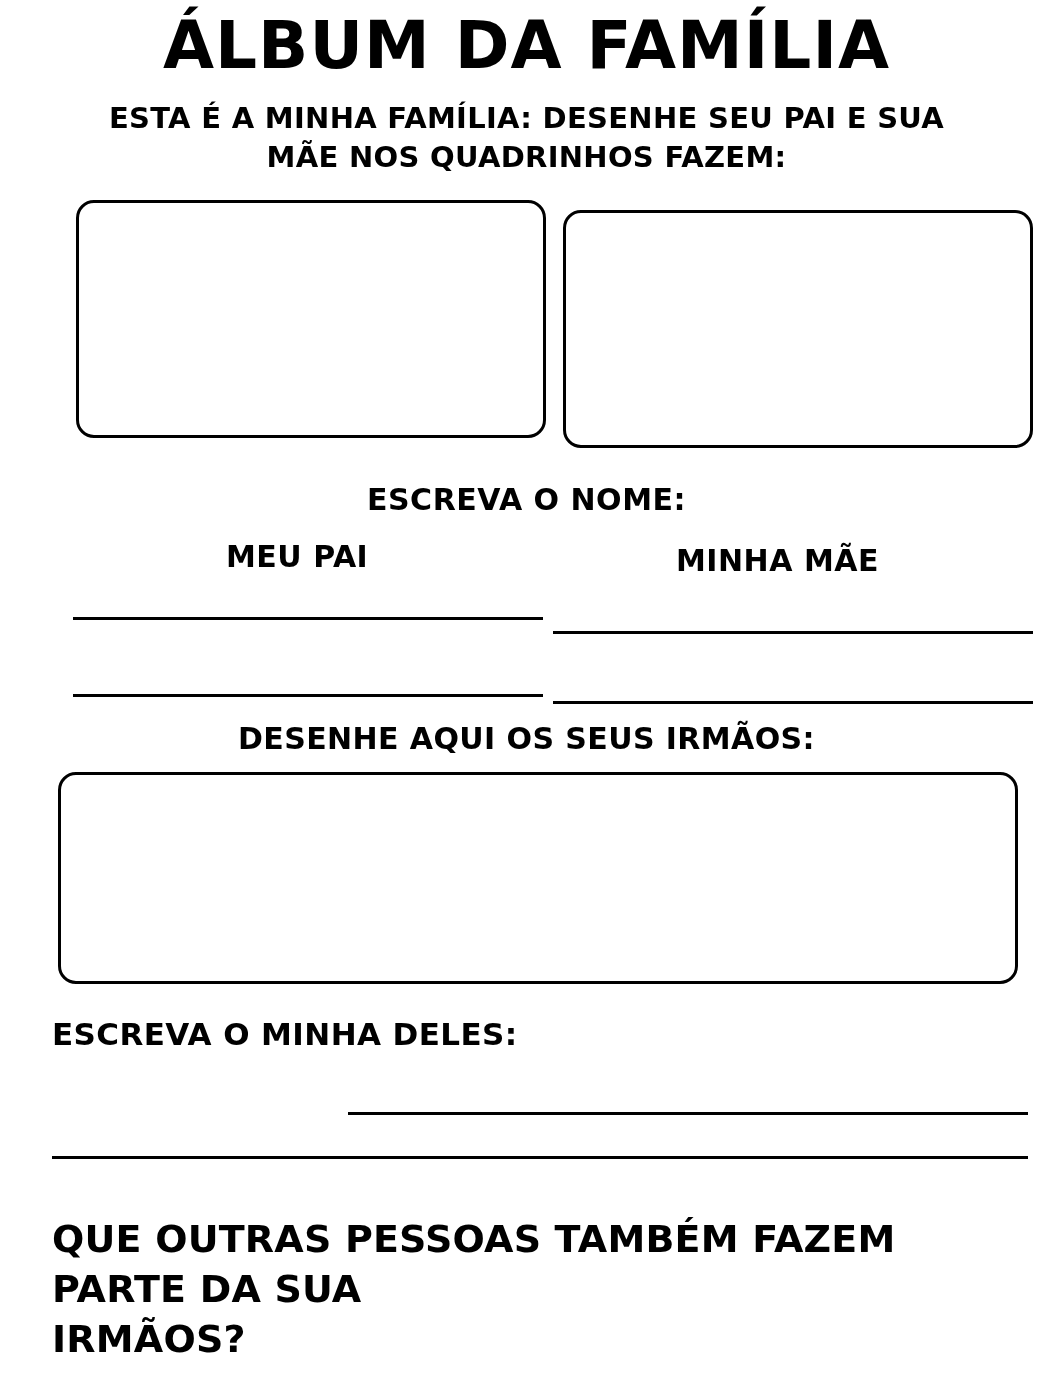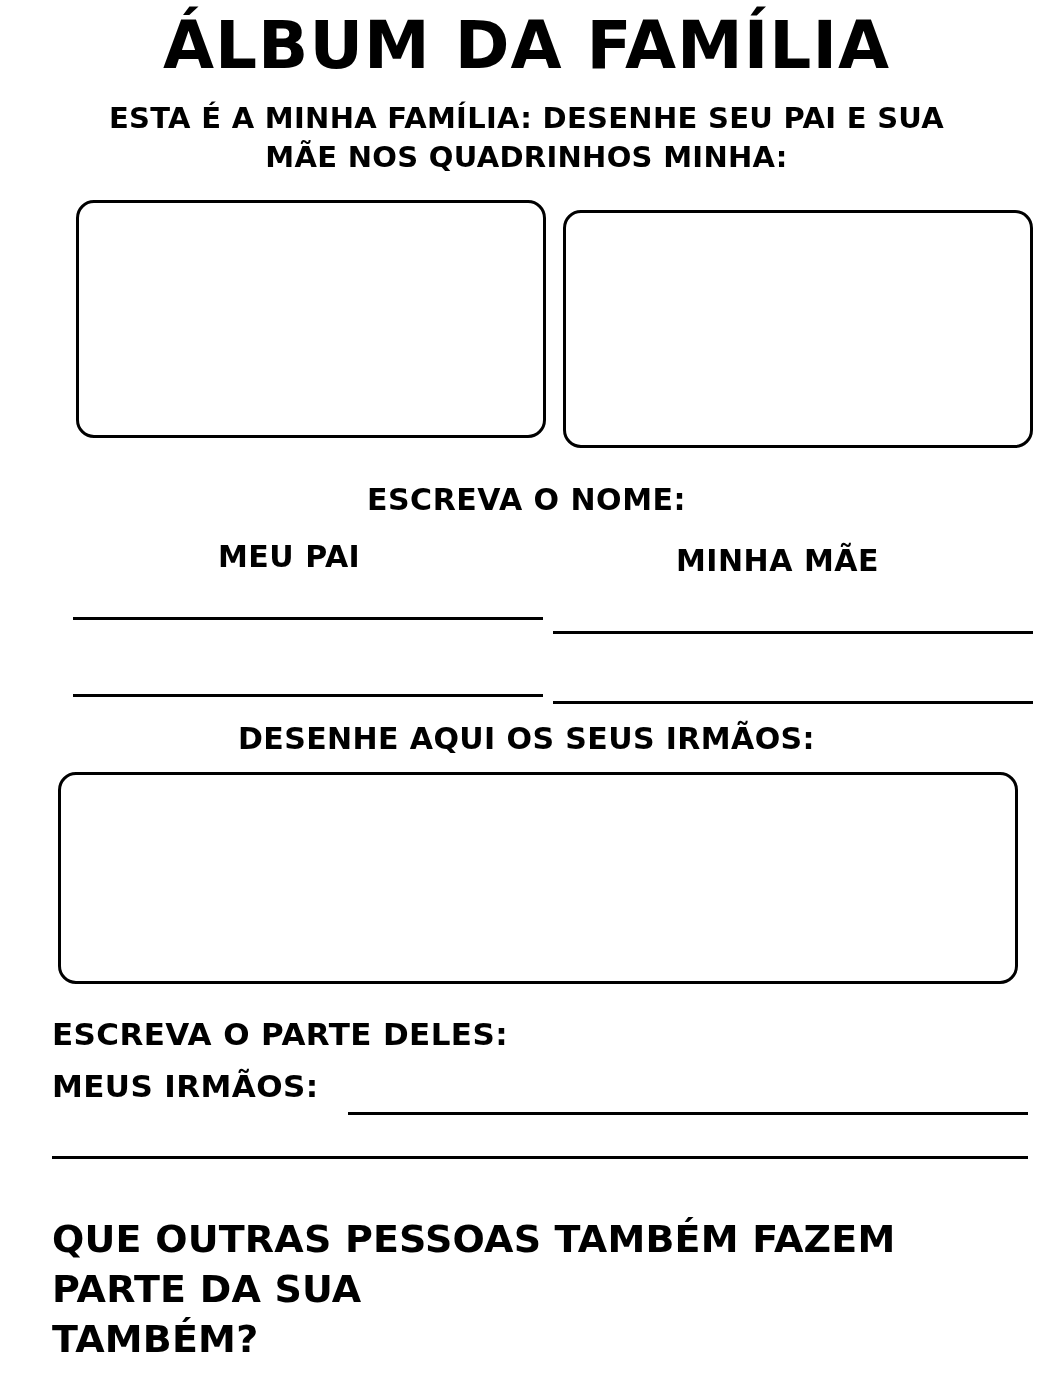--- a/index.html
+++ b/index.html
@@ -86,21 +86,21 @@
     position: relative;
     height: 48px;
     margin-top: 22px;
   }
   .parent-label {
     position: absolute;
     font-weight: bold;
     font-size: 30px;
     letter-spacing: 0.5px;
   }
-  #label-father { left: 200px; top: 0; }
+  #label-father { left: 208px; top: 0; }
   #label-mother { left: 658px; top: 4px; }
 
   
   .name-rules {
     position: relative;
     height: 110px;
     margin-top: 24px;
   }
   .rule {
     position: absolute;
@@ -194,21 +194,21 @@
 </style>
 </head>
 <body>
 
 <div class="sheet">
 
   <div class="title">ÁLBUM DA FAMÍLIA</div>
 
   <div class="instruction">
     <span>ESTA É A MINHA FAMÍLIA: DESENHE SEU PAI E SUA</span>
-    <span class="l2">MÃE NOS QUADRINHOS MINHA:</span>
+    <span class="l2">MÃE NOS QUADRINHOS FAZEM:</span>
   </div>
 
   <div class="parent-boxes">
     <div class="draw-box" id="box-father"></div>
     <div class="draw-box" id="box-mother"></div>
   </div>
 
   <div class="escreva-nome">ESCREVA O NOME:</div>
 
   <div class="parent-labels">
@@ -222,33 +222,32 @@
     <div class="rule" id="rule-f2"></div>
     <div class="rule" id="rule-m2"></div>
   </div>
 
   <div class="siblings-instruction">DESENHE AQUI OS SEUS IRMÃOS:</div>
 
   <div class="siblings-box-wrap">
     <div class="draw-box" id="box-siblings"></div>
   </div>
 
-  <div class="deles">ESCREVA O PARTE DELES:</div>
+  <div class="deles">ESCREVA O MINHA DELES:</div>
 
   <div class="meus-row">
-    <div class="meus-label">MEUS IRMÃOS:</div>
     <div class="rule" id="rule-sib1"></div>
   </div>
 
   <div class="sib-rule-wrap">
     <div class="rule" id="rule-sib2"></div>
   </div>
 
   <div class="question">
     <span>QUE OUTRAS PESSOAS TAMBÉM FAZEM PARTE DA SUA</span>
-    <span class="q2">TAMBÉM?</span>
+    <span class="q2">IRMÃOS?</span>
   </div>
 
   <div class="final-rule-wrap">
     <div class="rule" id="rule-final"></div>
   </div>
 
 </div>
 
 </body></html>

